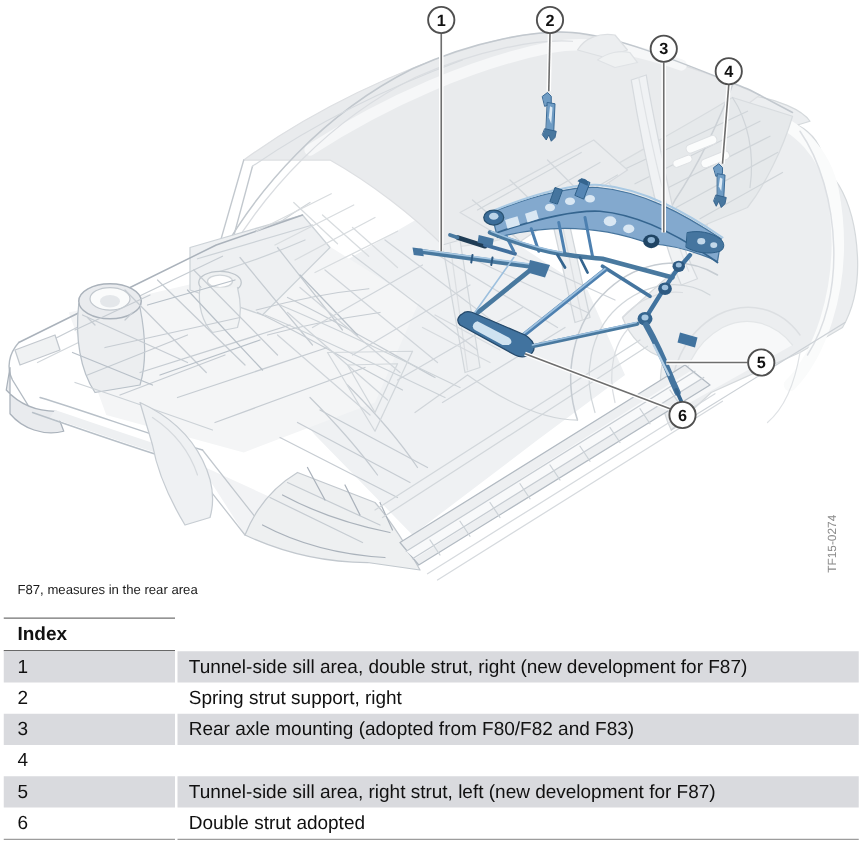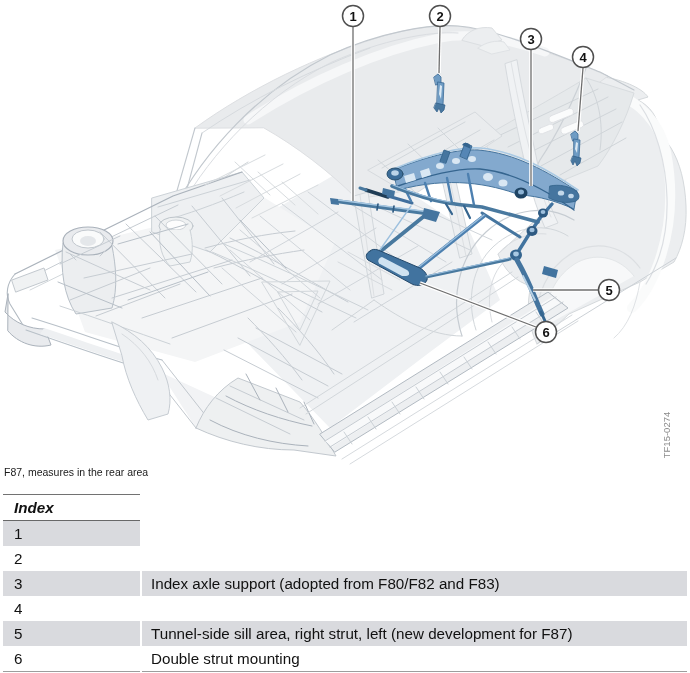--- a/index.html
+++ b/index.html
@@ -1,26 +1,26 @@
 <!DOCTYPE html>
 <html><head>
 <meta charset="utf-8">
 <style>
 html,body{margin:0;padding:0;background:#fff;}
 body{font-family:"Liberation Sans",sans-serif;-webkit-font-smoothing:antialiased;}
 #page{position:relative;width:690px;height:673px;overflow:hidden;background:#fff;}
 #art{position:absolute;left:0;top:0;}
-#cap{position:absolute;left:4px;top:466px;font-size:10.5px;color:#1a1a1a;}
+#cap{position:absolute;left:14px;top:466px;font-size:10.5px;color:#1a1a1a;}
 #codetxt{position:absolute;left:666px;top:435px;font-size:9.5px;color:#8a8a8a;white-space:nowrap;
  transform:translate(-50%,-50%) rotate(-90deg);}
 #tbl{position:absolute;left:3px;top:494px;width:684px;font-size:15.2px;color:#111;}
 .trow{display:flex;line-height:25px;}
 .trow .c1{width:137px;padding-left:11px;box-sizing:border-box;height:25px;}
 .trow .c2{flex:1;padding-left:9px;box-sizing:border-box;margin-left:2px;height:25px;}
-.hdr .c1,.hdr .c2{border-top:1px solid #727272;border-bottom:1px solid #686868;font-weight:bold;height:27px;font-style:italic;}
+.hdr .c1,.hdr .c2{border-top:1px solid #727272;border-bottom:1px solid #686868;font-weight:bold;height:27px;}
 .g .c1,.g .c2{background:#d9dade;}
 .last .c1,.last .c2{border-bottom:1px solid #9d9d9d;height:26px;}
 </style>
 </head>
 <body>
 <div id="page">
 <svg id="art" width="690" height="465" viewBox="0 0 690 465">
 
 <g stroke-linejoin="round" stroke-linecap="round" fill="none">
 
@@ -278,33 +278,35 @@
 
 <div id="cap">F87, measures in the rear area</div>
 <div id="codetxt">TF15-0274</div>
 
 <div id="tbl">
   <div class="trow hdr">
         <div class="c1">Index</div>
       </div>
   <div class="trow g">
         <div class="c1">1</div>
+        <div class="c2">Tunnel-side sill area, double strut, right (new development for F87)</div>
       </div>
   <div class="trow">
         <div class="c1">2</div>
+        <div class="c2">Spring strut support, right</div>
       </div>
   <div class="trow g">
         <div class="c1">3</div>
-        <div class="c2">Index axle support (adopted from F80/F82 and F83)</div>
+        <div class="c2">Rear axle mounting (adopted from F80/F82 and F83)</div>
       </div>
   <div class="trow">
         <div class="c1">4</div>
       </div>
   <div class="trow g">
         <div class="c1">5</div>
         <div class="c2">Tunnel-side sill area, right strut, left (new development for F87)</div>
       </div>
   <div class="trow last">
         <div class="c1">6</div>
-        <div class="c2">Double strut mounting</div>
+        <div class="c2">Double strut adopted</div>
       </div>
 </div>
 </div>
 
 </body></html>

